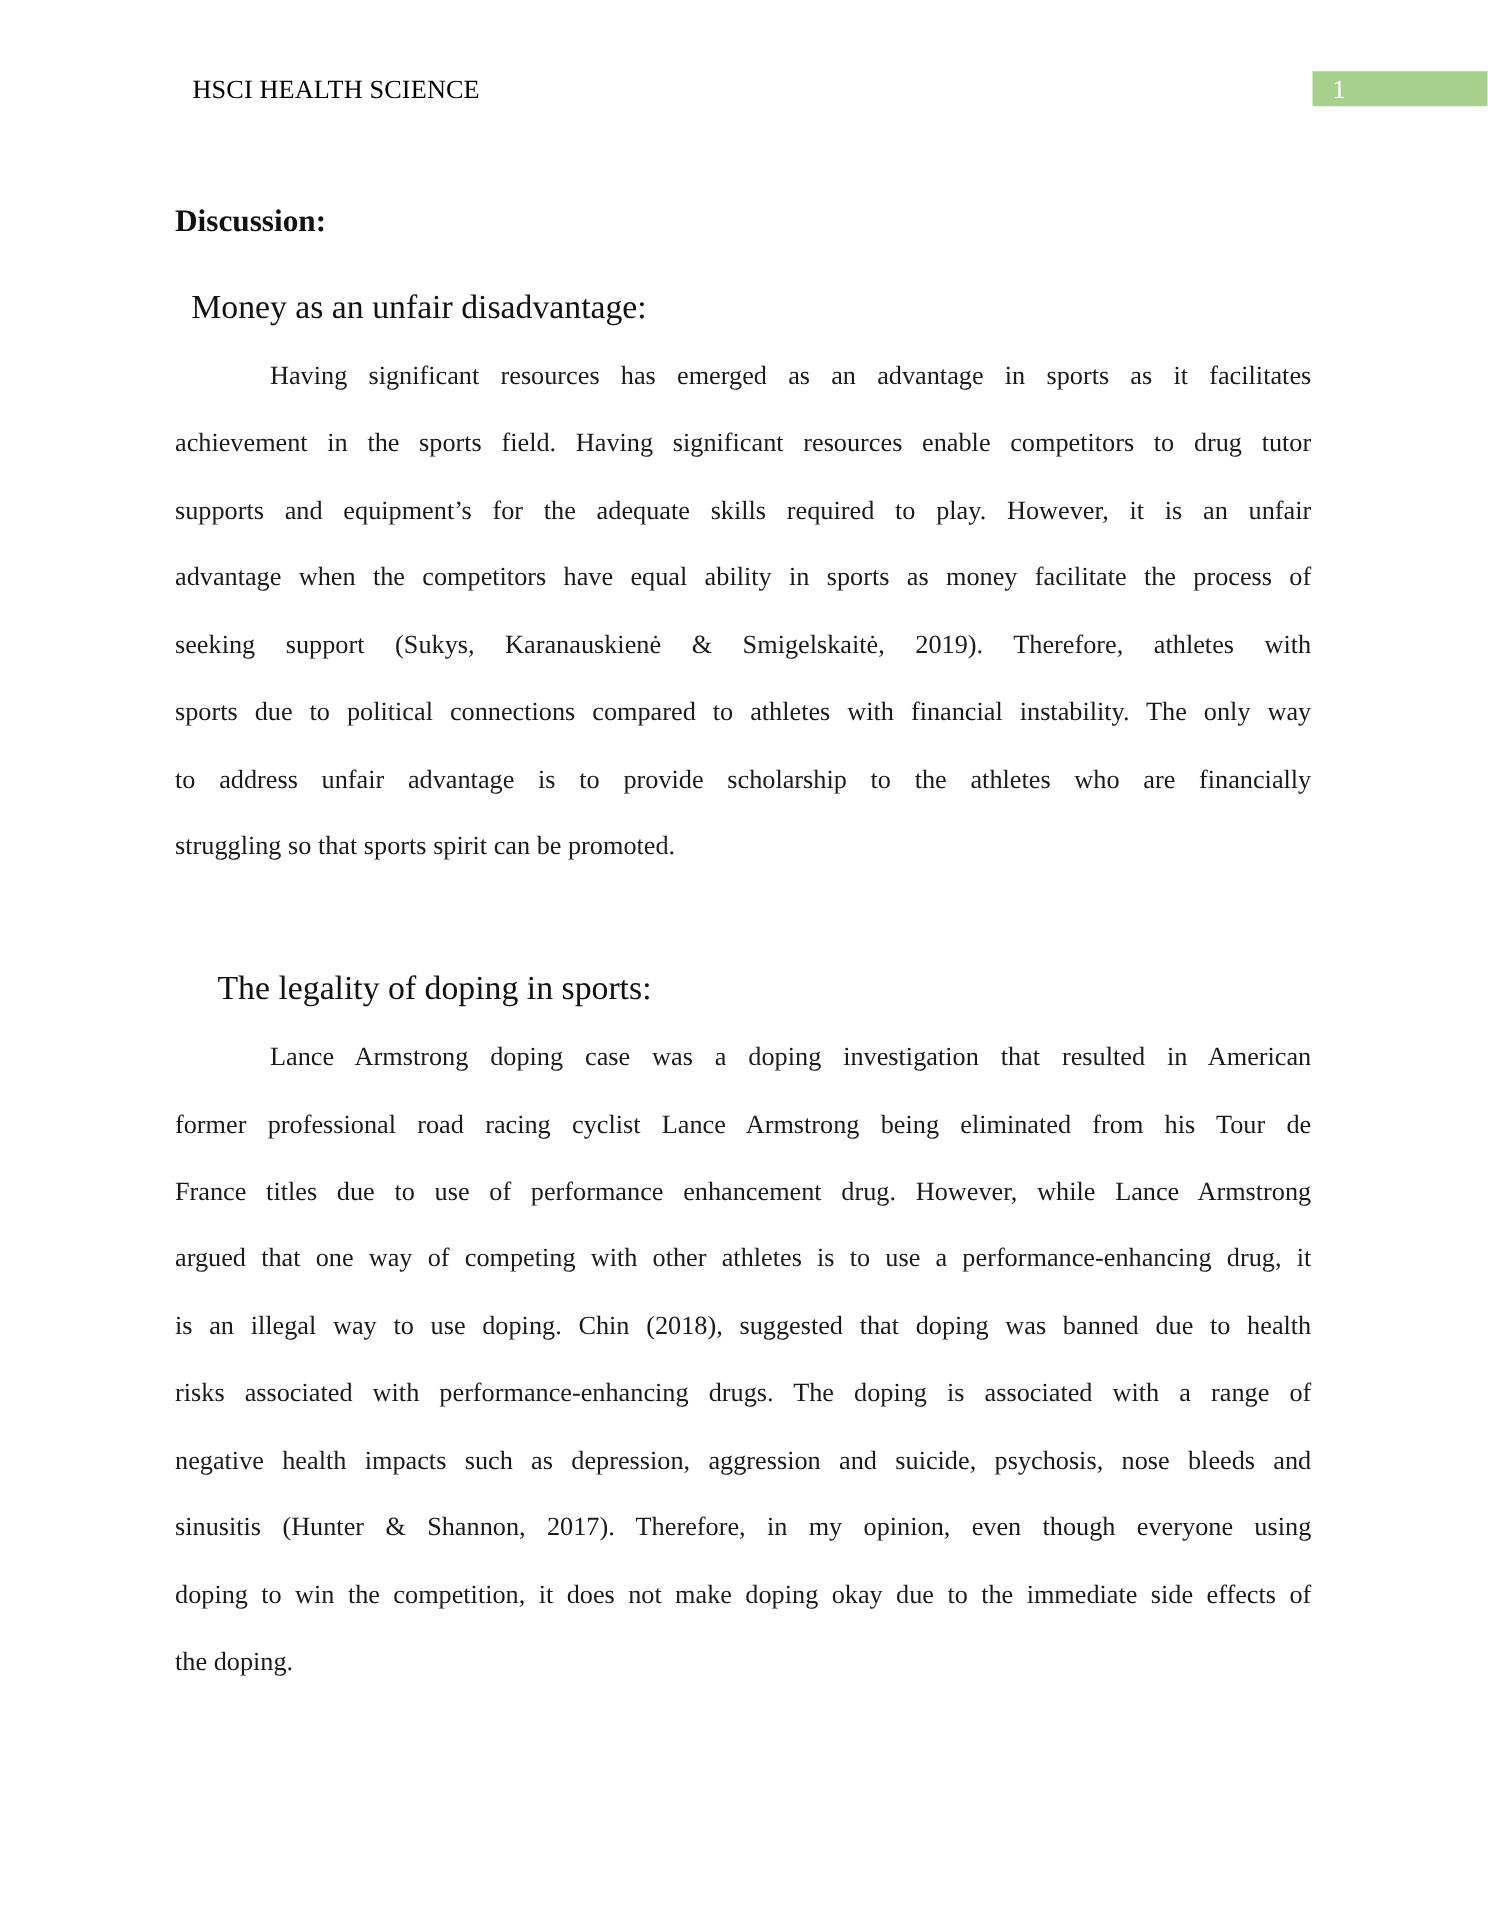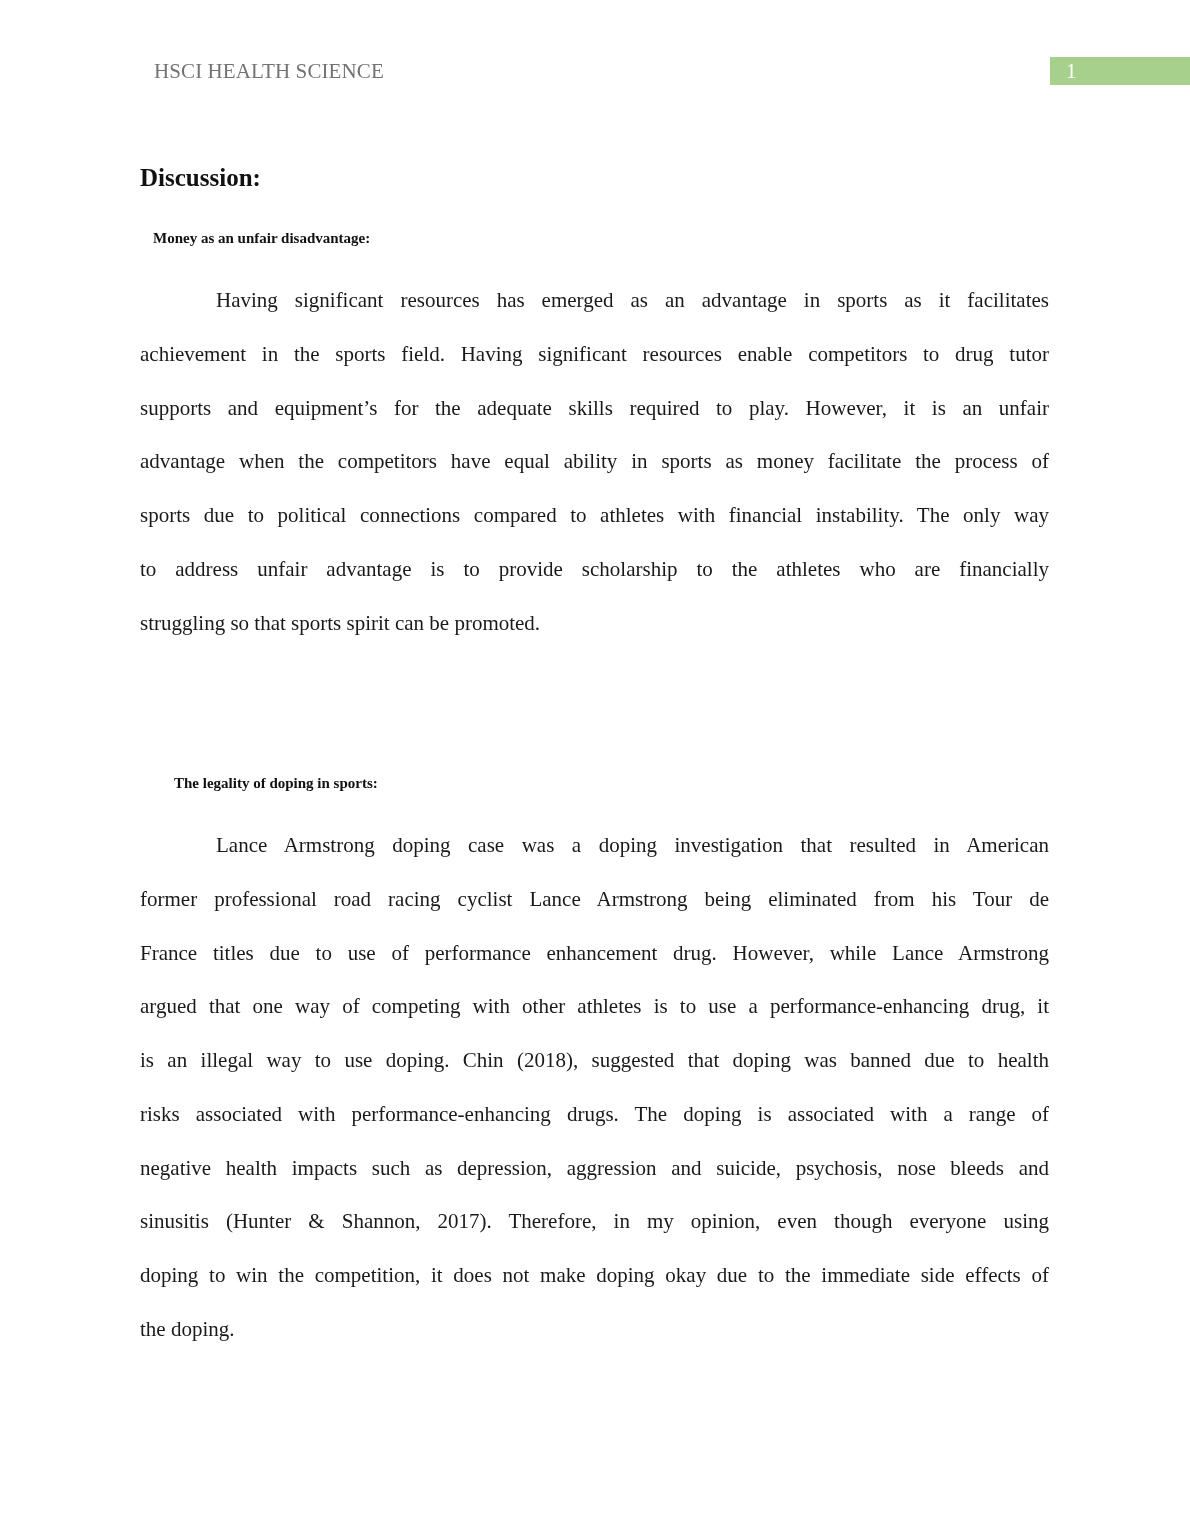--- a/index.html
+++ b/index.html
@@ -14,21 +14,21 @@
       overflow: hidden;
       font-family: "Liberation Serif", "DejaVu Serif", serif;
       color: #1a1a1a;
     }
     .running-head {
       position: absolute;
       left: 154px;
       top: 59px;
       font-size: 21px;
       letter-spacing: 0.1px;
-      color: #737373;
+      color: #000000;
     }
     .page-number-box {
       position: absolute;
       left: 1050px;
       top: 57px;
       width: 140px;
       height: 28px;
       background: #a8d08d;
     }
     .page-number {
@@ -41,22 +41,22 @@
     .heading-1 {
       position: absolute;
       left: 140px;
       top: 164px;
       font-size: 25px;
       font-weight: bold;
       color: #111;
     }
     .heading-2 {
       position: absolute;
-      font-size: 15px;
-      font-weight: bold;
+      font-size: 27px;
+      font-weight: normal;
       color: #111;
     }
     .para {
       position: absolute;
       left: 140px;
       width: 909px;
     }
     .line {
       height: 53.75px;
       line-height: 53.75px;
@@ -86,20 +86,21 @@
 </div>
 
 <div class="heading-1">Discussion:</div>
 
 <div class="heading-2" style="left:153px; top:230px;">Money as an unfair disadvantage:</div>
 <div class="para" style="top:274px;">
   <div class="line first wrap">Having significant resources has emerged as an advantage in sports as it facilitates</div>
   <div class="line wrap">achievement in the sports field. Having significant resources enable competitors to drug tutor</div>
   <div class="line wrap">supports and equipment’s for the adequate skills required to play. However, it is an unfair</div>
   <div class="line wrap">advantage when the competitors have equal ability in sports as money facilitate the process of</div>
+  <div class="line wrap">seeking support (Sukys,  Karanauskienė &amp; Smigelskaitė, 2019). Therefore, athletes with</div>
   <div class="line wrap">sports due to political connections compared to athletes with financial instability. The only way</div>
   <div class="line wrap">to address unfair advantage is to provide scholarship to the athletes who are financially</div>
   <div class="line last">struggling so that sports spirit can be promoted.</div>
 </div>
 
 <div class="heading-2" style="left:147px; top:775px;margin-left:27px;">The legality of doping in sports:</div>
 <div class="para" style="top:819px;">
   <div class="line first wrap">Lance Armstrong doping case was a doping investigation that resulted in American</div>
   <div class="line wrap">former professional road racing cyclist Lance Armstrong being eliminated from his Tour de</div>
   <div class="line wrap">France titles due to use of performance enhancement drug. However, while Lance Armstrong</div>

